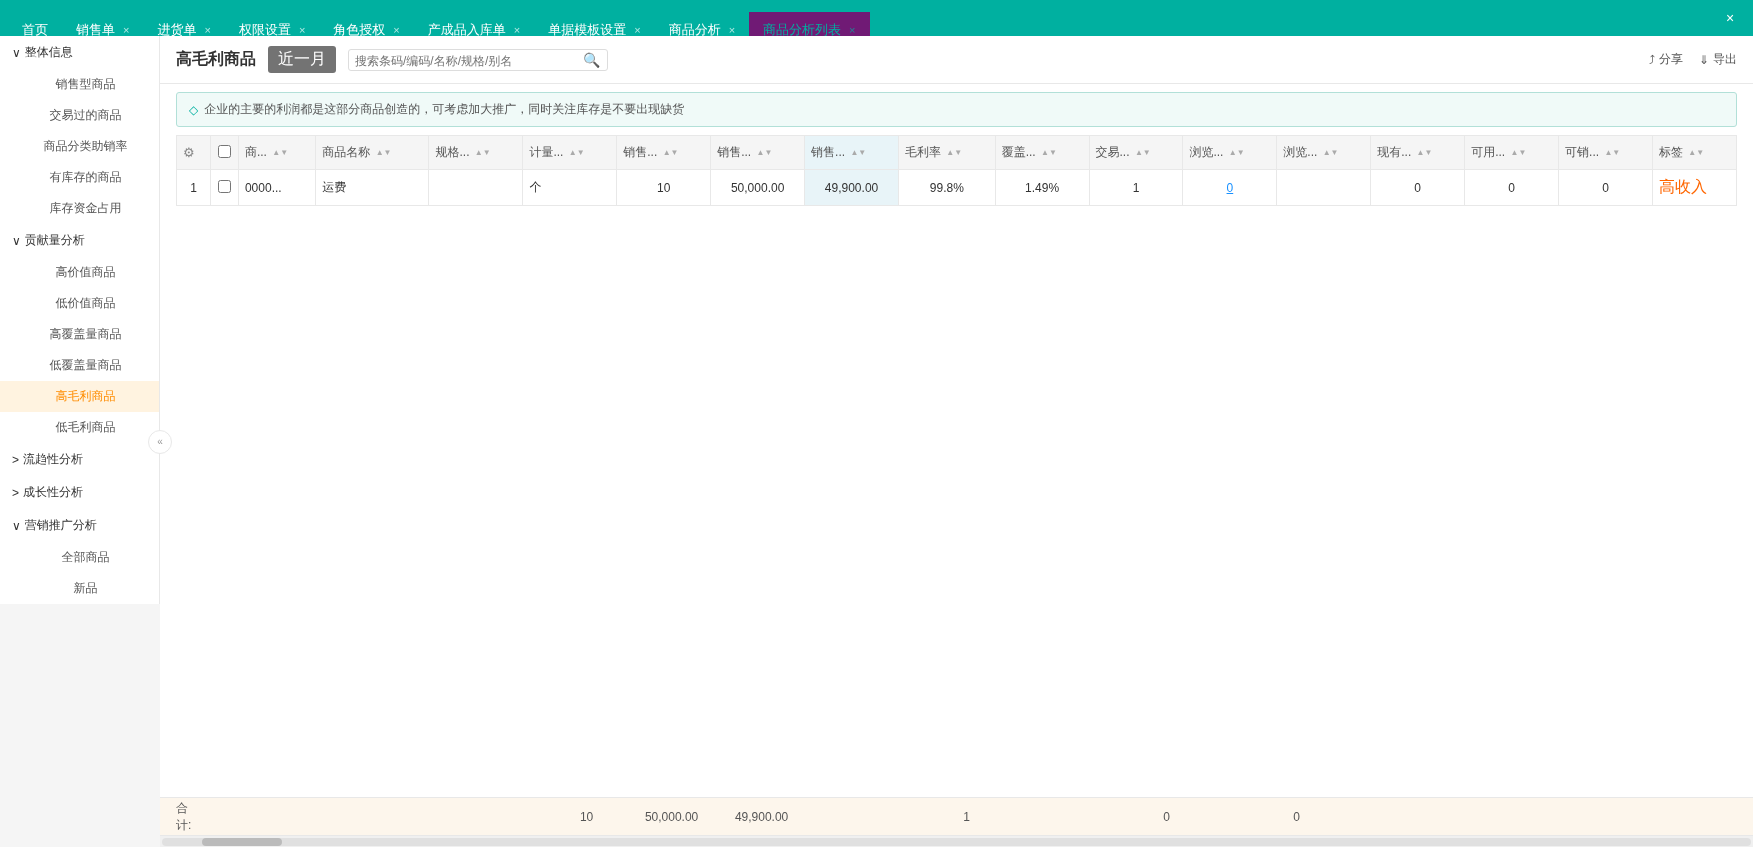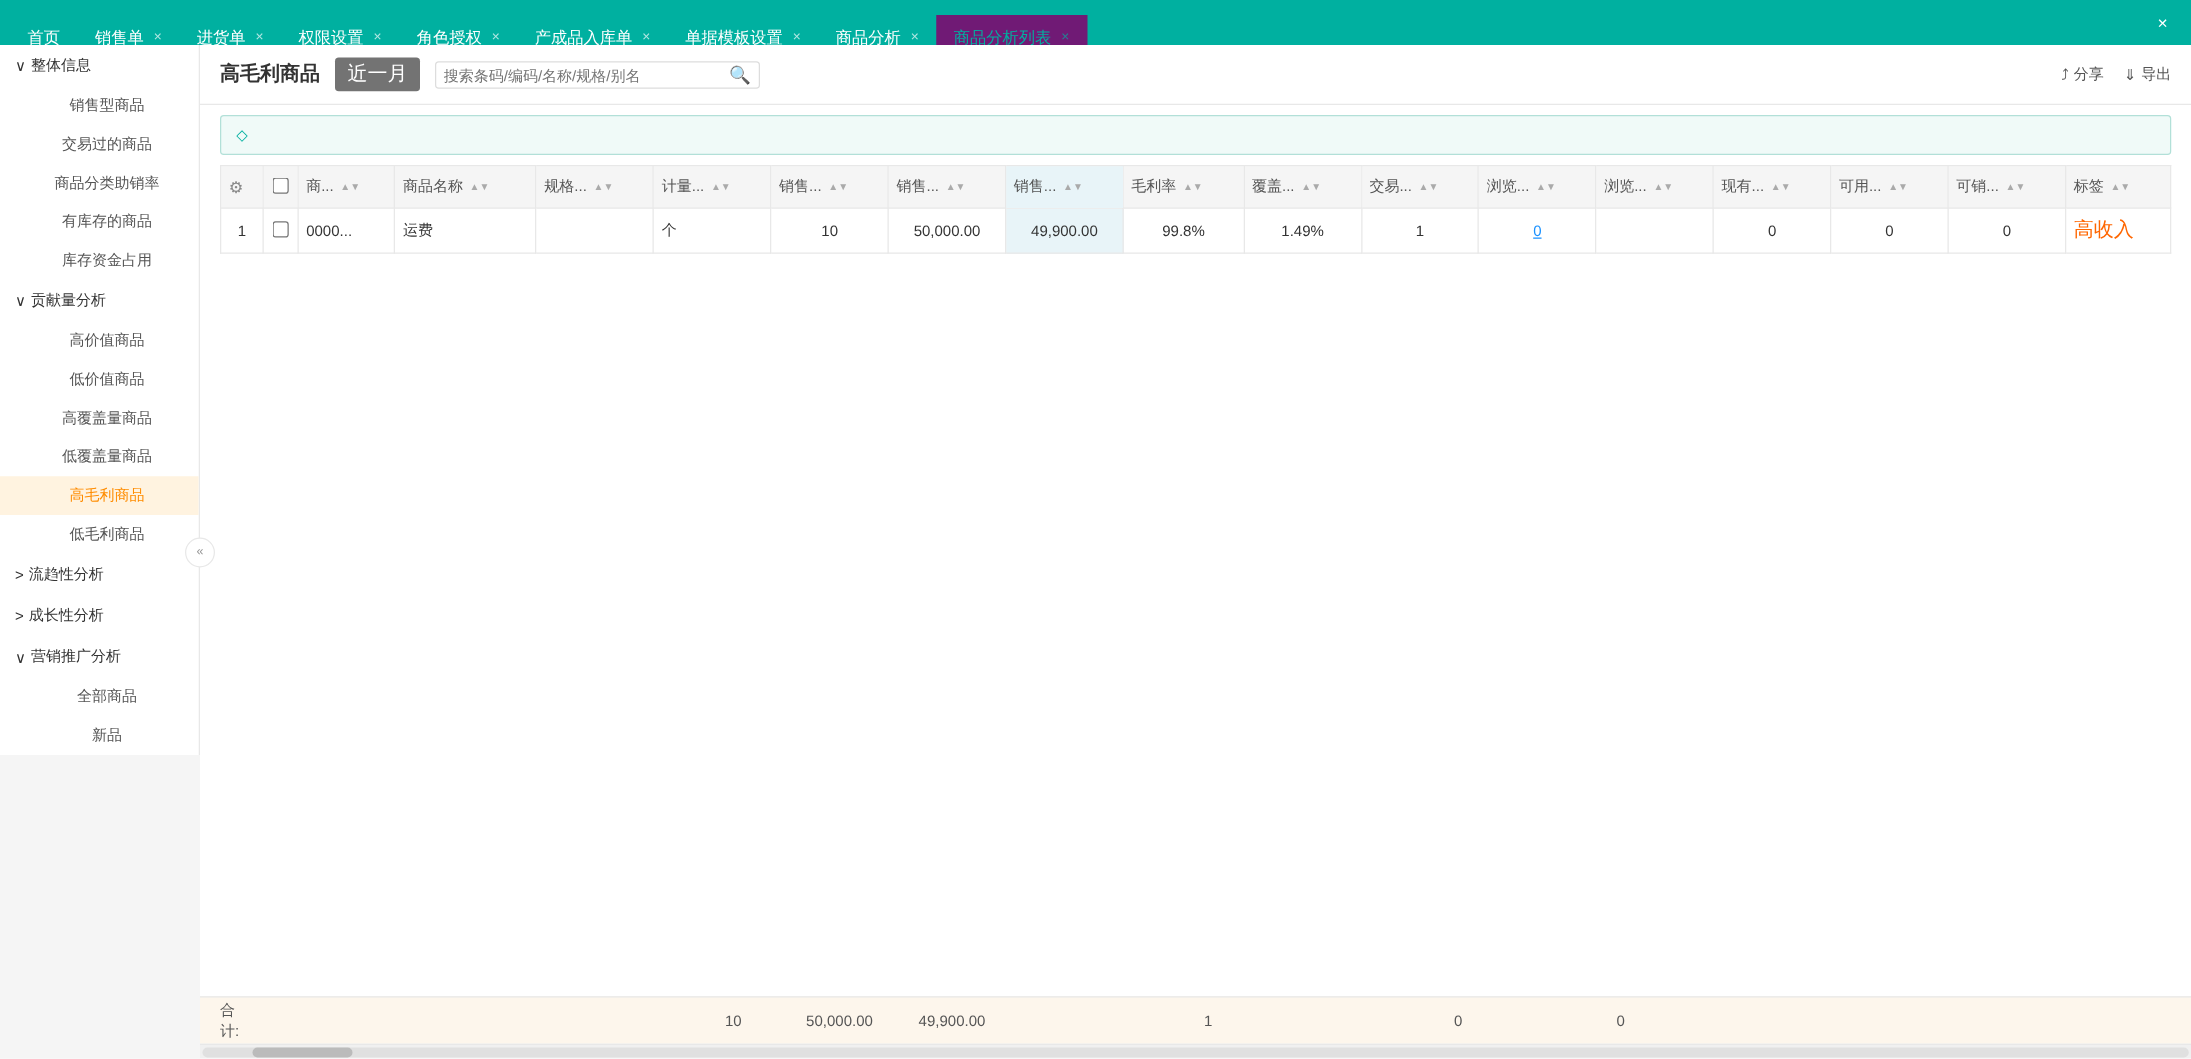--- a/index.html
+++ b/index.html
@@ -424,20 +424,21 @@
         </div>
         <div class="action-btn">
           <span>⇓</span>
           <span>导出</span>
         </div>
       </div>
     </div>
 
     <div class="info-banner">
       <span class="info-icon">◇</span>
+      <span>企业的主要的利润都是这部分商品创造的，可考虑加大推广，同时关注库存是不要出现缺货</span>
     </div>
 
     <div class="table-wrapper">
       <table>
         <thead>
           <tr>
             <th>
               <span class="gear-icon">⚙</span>
             </th>
             <th class="checkbox-cell">

